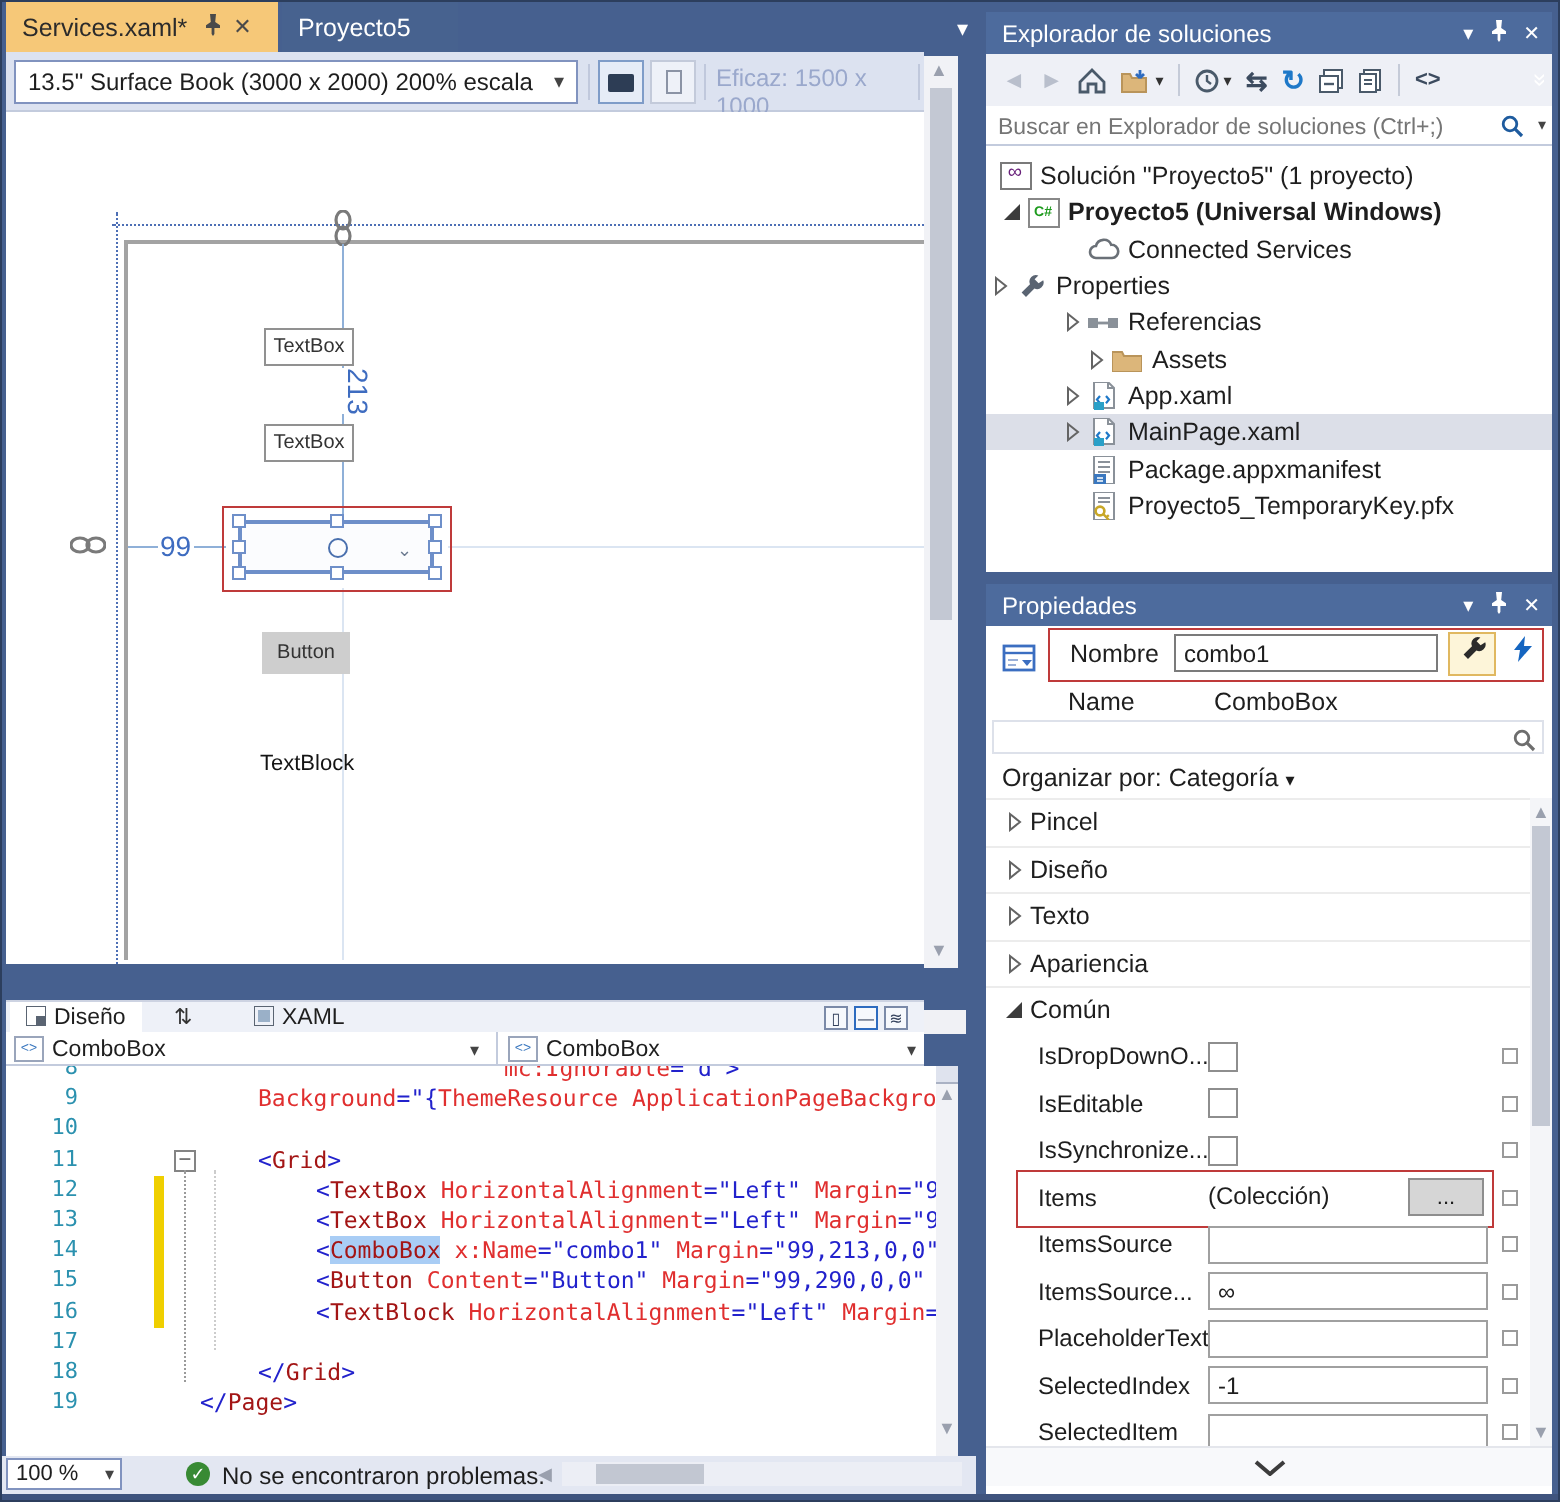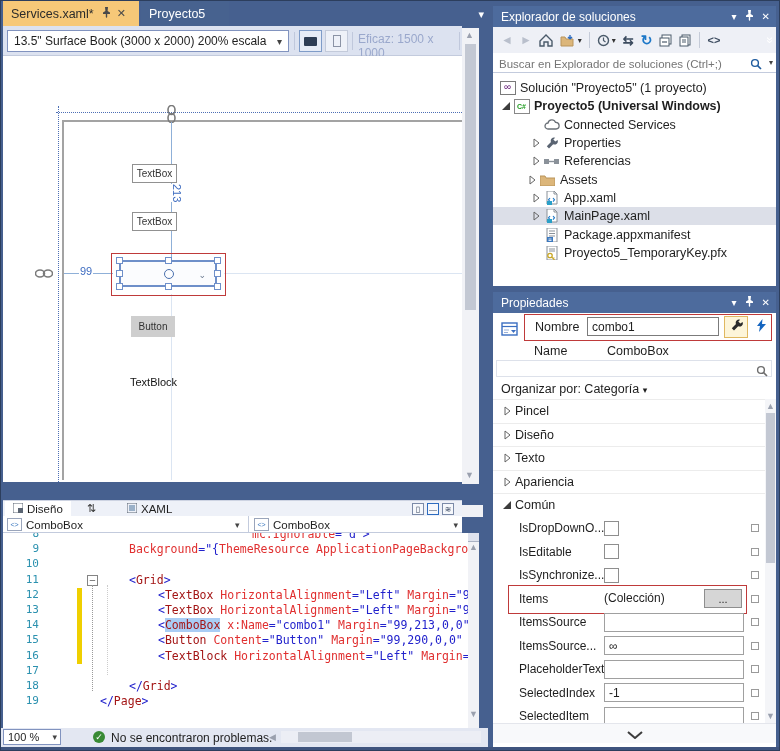--- a/index.html
+++ b/index.html
@@ -23,21 +23,21 @@
   #disp-landscape{left:296px;border:1px solid #7f9cc8;background:#e6ecf7;}
   #disp-portrait{left:322px;border:1px solid #c3cada;background:#eef1f8;}
   #effective-box{position:absolute;left:355px;top:6px;font-size:12px;color:#9aa8cc;}
   
   #designer{position:absolute;left:2px;top:55px;width:459px;height:426px;background:#ffffff;overflow:hidden;}
   .dotline-v{position:absolute;width:0;border-left:1px dotted #4d6fb5;}
   .dotline-h{position:absolute;height:0;border-top:1px dotted #4d6fb5;}
   .pageline{position:absolute;background:#a3a3a3;}
   .dimline{position:absolute;background:#8fb0d8;}
   .crossline{position:absolute;background:#dbe5f2;}
-  .dim-label{position:absolute;color:#3e6cc0;font-size:11px;background:#fff;padding:0 1px;}
+  .dim-label{position:absolute;color:#3e6cc0;font-size:14px;background:#fff;padding:0 1px;}
   .dsg-ctl{position:absolute;display:flex;align-items:center;justify-content:center;font-size:10px;color:#333;}
   .dsg-textbox{width:45px;height:19px;background:#fff;border:1px solid #919191;box-sizing:border-box;}
   .dsg-button{width:44px;height:21px;background:#cecece;border:1px solid #cecece;box-sizing:border-box;}
   .dsg-textblock{font-size:11px;color:#141414;}
   #combo-annotation{position:absolute;left:108px;top:197px;width:113px;height:41px;border:1px solid #bf3a3a;}
   #dsg-combobox{position:absolute;left:116px;top:204px;width:98px;height:27px;border:2px solid #6e8fc9;background:#fbfcfe;box-sizing:border-box;}
   #dsg-combobox .circle{position:absolute;left:43px;top:7px;width:8px;height:8px;border:1.5px solid #4a70ae;border-radius:50%;}
   #dsg-combobox .chev{position:absolute;right:9px;top:8px;color:#6b7a90;font-size:9px;}
   .handle{position:absolute;width:7px;height:7px;background:#fff;border:1px solid #6e8fc9;box-sizing:border-box;}
   
@@ -446,49 +446,49 @@
         </div>
         <div class="t-row" style="padding-left: 36px;">
           <span class="t-arrow"></span>
           <span class="t-icon">
             <svg width="16" height="11" viewBox="0 0 16 11">
               <path d="M4 10a3 3 0 0 1 0-6 4 4 0 0 1 7.6-.6A3 3 0 0 1 12 10z" fill="none" stroke="#6a7077" stroke-width="1.3"></path>
             </svg>
           </span>
           <span>Connected Services</span>
         </div>
+        <div class="t-row" style="">
+          <span class="t-arrow">
+            <svg width="9" height="10" viewBox="0 0 9 10">
+              <path d="M2 1l5 4-5 4z" fill="none" stroke="#646464"></path>
+            </svg>
+          </span>
+          <span class="t-icon">
+            <svg width="13" height="13" viewBox="0 0 13 13">
+              <path d="M12.6 3.1a3.3 3.3 0 0 1-4.4 4.2L4 11.5 1.8 9.3l4.2-4.2A3.3 3.3 0 0 1 10.2.7L8.3 2.6l2 2z" fill="#5a6472"></path>
+            </svg>
+          </span>
+          <span>Properties</span>
+        </div>
         <div class="t-row" style="padding-left: 36px;">
           <span class="t-arrow">
             <svg width="9" height="10" viewBox="0 0 9 10">
               <path d="M2 1l5 4-5 4z" fill="none" stroke="#646464"></path>
             </svg>
           </span>
           <span class="t-icon">
-            <svg width="13" height="13" viewBox="0 0 13 13">
-              <path d="M12.6 3.1a3.3 3.3 0 0 1-4.4 4.2L4 11.5 1.8 9.3l4.2-4.2A3.3 3.3 0 0 1 10.2.7L8.3 2.6l2 2z" fill="#5a6472"></path>
-            </svg>
-          </span>
-          <span>Properties</span>
-        </div>
-        <div class="t-row" style="padding-left: 36px;">
-          <span class="t-arrow">
-            <svg width="9" height="10" viewBox="0 0 9 10">
-              <path d="M2 1l5 4-5 4z" fill="none" stroke="#646464"></path>
-            </svg>
-          </span>
-          <span class="t-icon">
             <svg width="15" height="10" viewBox="0 0 15 10">
               <rect x="0" y="3" width="5" height="5" fill="#8a9199"></rect>
               <rect x="10" y="3" width="5" height="5" fill="#8a9199"></rect>
               <path d="M5 5.5h5" stroke="#8a9199" stroke-width="1.4"></path>
             </svg>
           </span>
           <span>Referencias</span>
         </div>
-        <div class="t-row" style="padding-left: 32px;">
+        <div class="t-row" style="padding-left: 48px;">
           <span class="t-arrow">
             <svg width="9" height="10" viewBox="0 0 9 10">
               <path d="M2 1l5 4-5 4z" fill="none" stroke="#646464"></path>
             </svg>
           </span>
           <span class="t-icon">
             <svg width="15" height="12" viewBox="0 0 15 12">
               <path d="M0 2h5l1 2h9v8H0z" fill="#dcb67a" stroke="#b9945a"></path>
             </svg>
           </span>

